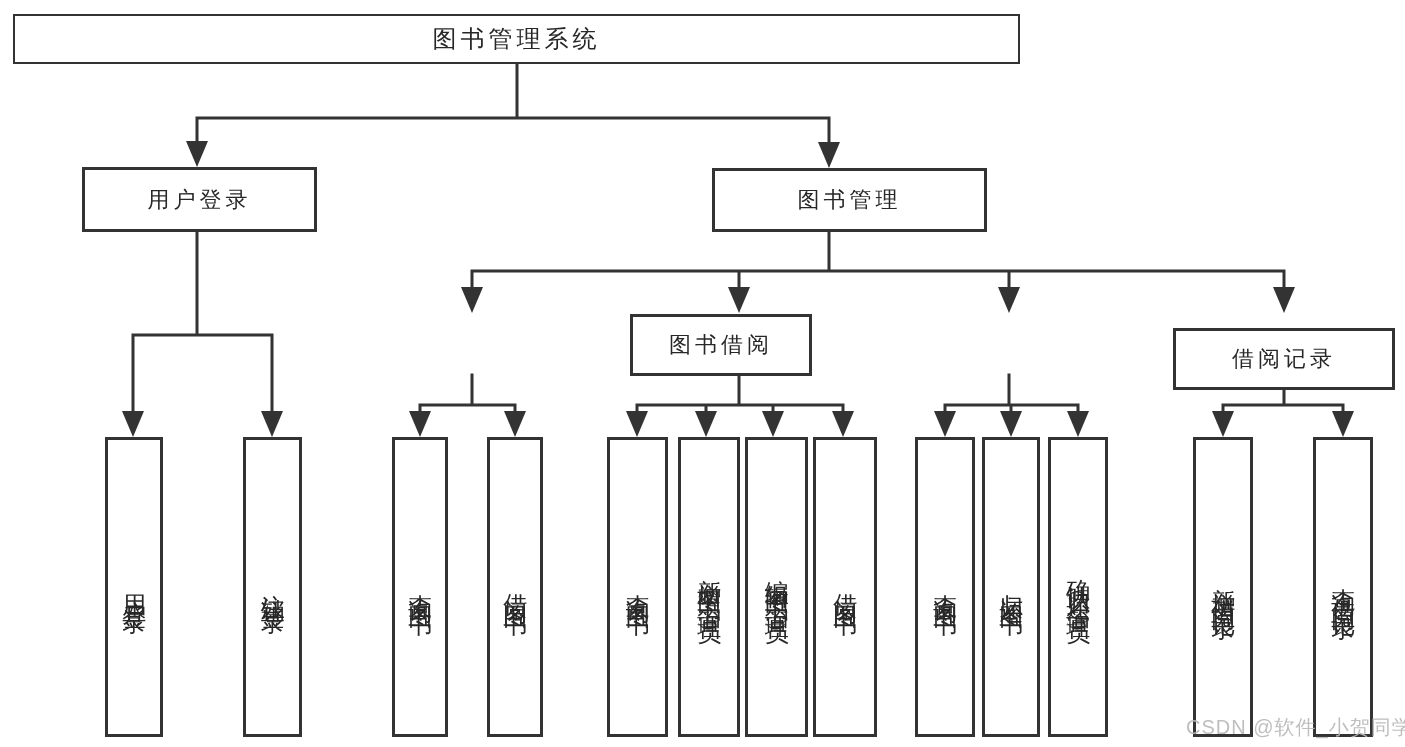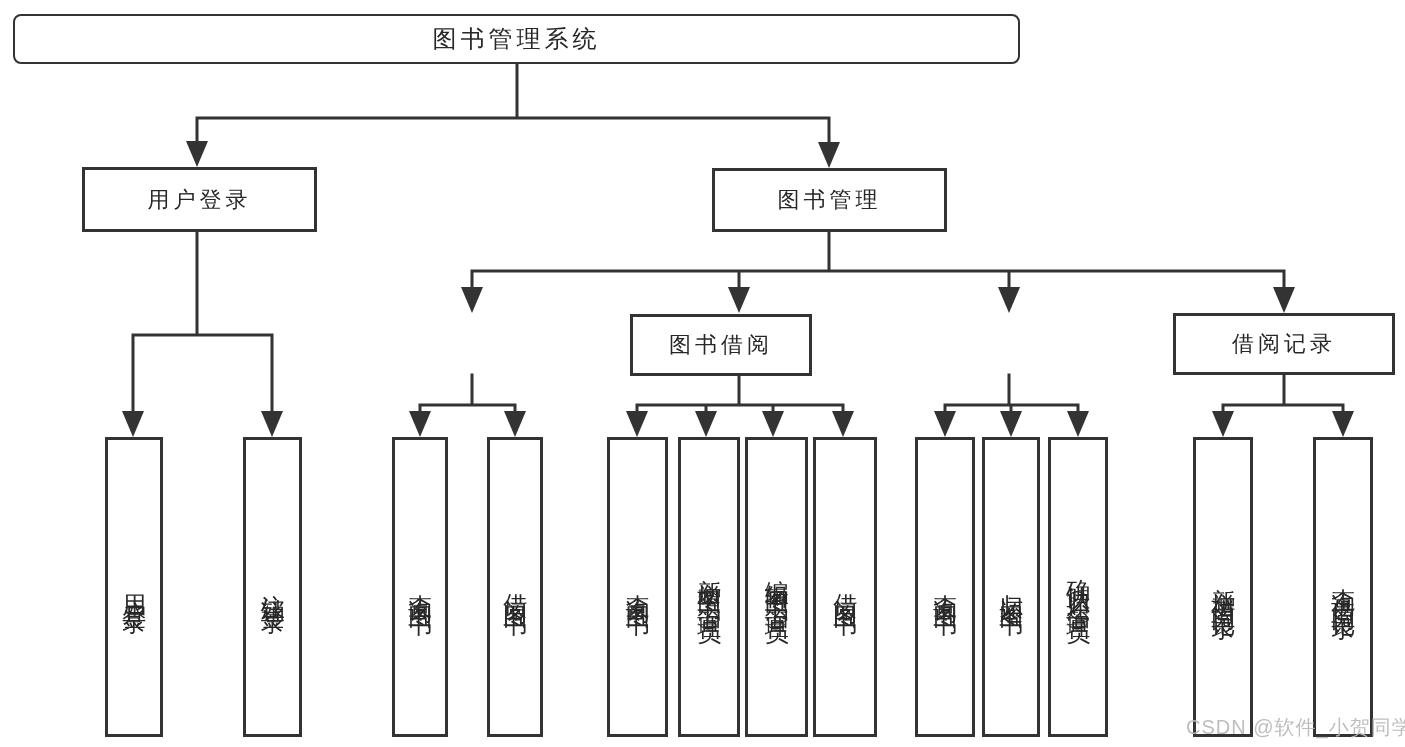--- a/index.html
+++ b/index.html
@@ -72,35 +72,35 @@
       <polygon points="773,437 762,411 784,411"></polygon>
       <polygon points="843,437 832,411 854,411"></polygon>
       <polygon points="945,437 934,411 956,411"></polygon>
       <polygon points="1011,437 1000,411 1022,411"></polygon>
       <polygon points="1078,437 1067,411 1089,411"></polygon>
       <polygon points="1223,437 1212,411 1234,411"></polygon>
       <polygon points="1343,437 1332,411 1354,411"></polygon>
     </g>
   </svg>
 
-  <div class="node root-box" style="left:13px;top:14px;width:1007px;height:50px;border-width:2px;border-radius:8px;">
+  <div class="node root-box" style="left:13px;top:14px;width:1007px;height:50px;border-width:2px;">
     <span class="hlabel">图书管理系统</span>
   </div>
 
   <div class="node" style="left:82px;top:167px;width:235px;height:65px;">
     <span class="hlabel">用户登录</span>
   </div>
-  <div class="node" style="left:712px;top:168px;width:235px;height:64px;">
+  <div class="node" style="left:712px;top:168px;width:275px;height:64px;">
     <span class="hlabel">图书管理</span>
   </div>
 
   <div class="node" style="left:630px;top:314px;width:182px;height:62px;">
     <span class="hlabel">图书借阅</span>
   </div>
-  <div class="node" style="left:1173px;top:313px;width:222px;height:62px;">
+  <div class="node" style="left:1173px;top:328px;width:222px;height:62px;">
     <span class="hlabel">借阅记录</span>
   </div>
 
   <div class="node" style="left:105px;top:437px;width:58px;height:300px;">
     <span class="vlabel">用户登录</span>
   </div>
   <div class="node" style="left:243px;top:437px;width:59px;height:300px;">
     <span class="vlabel">注销登录</span>
   </div>
 

